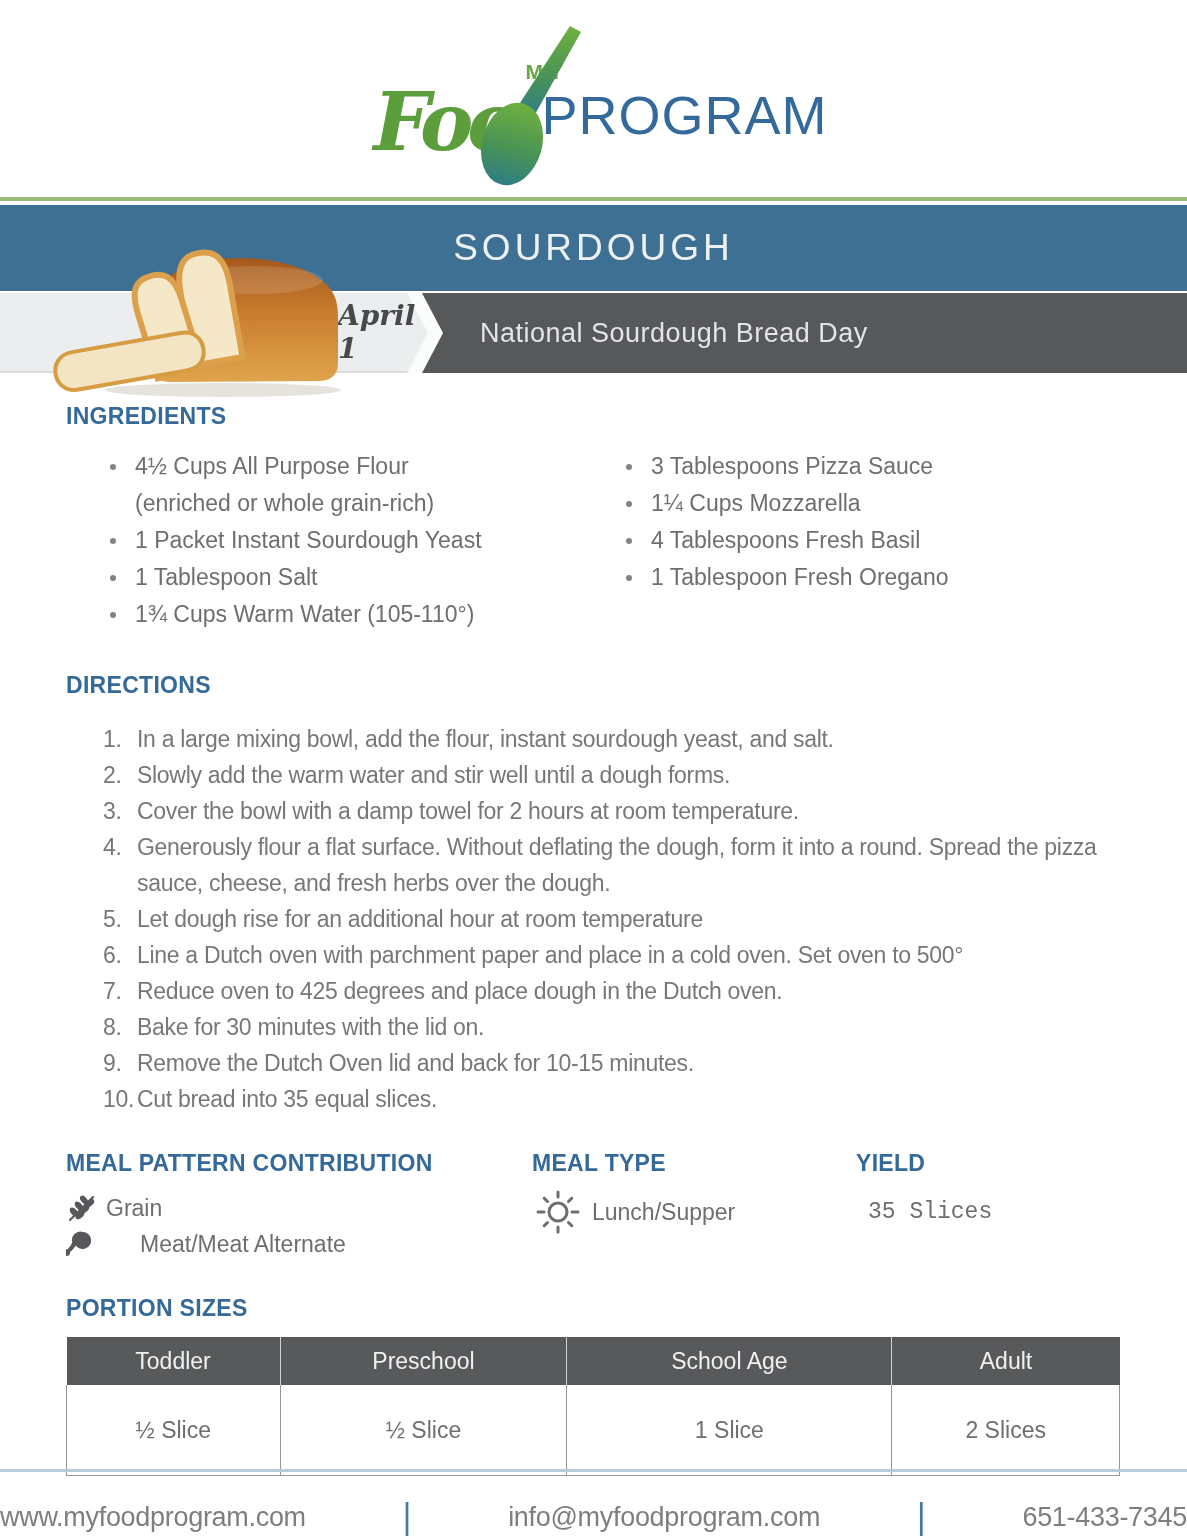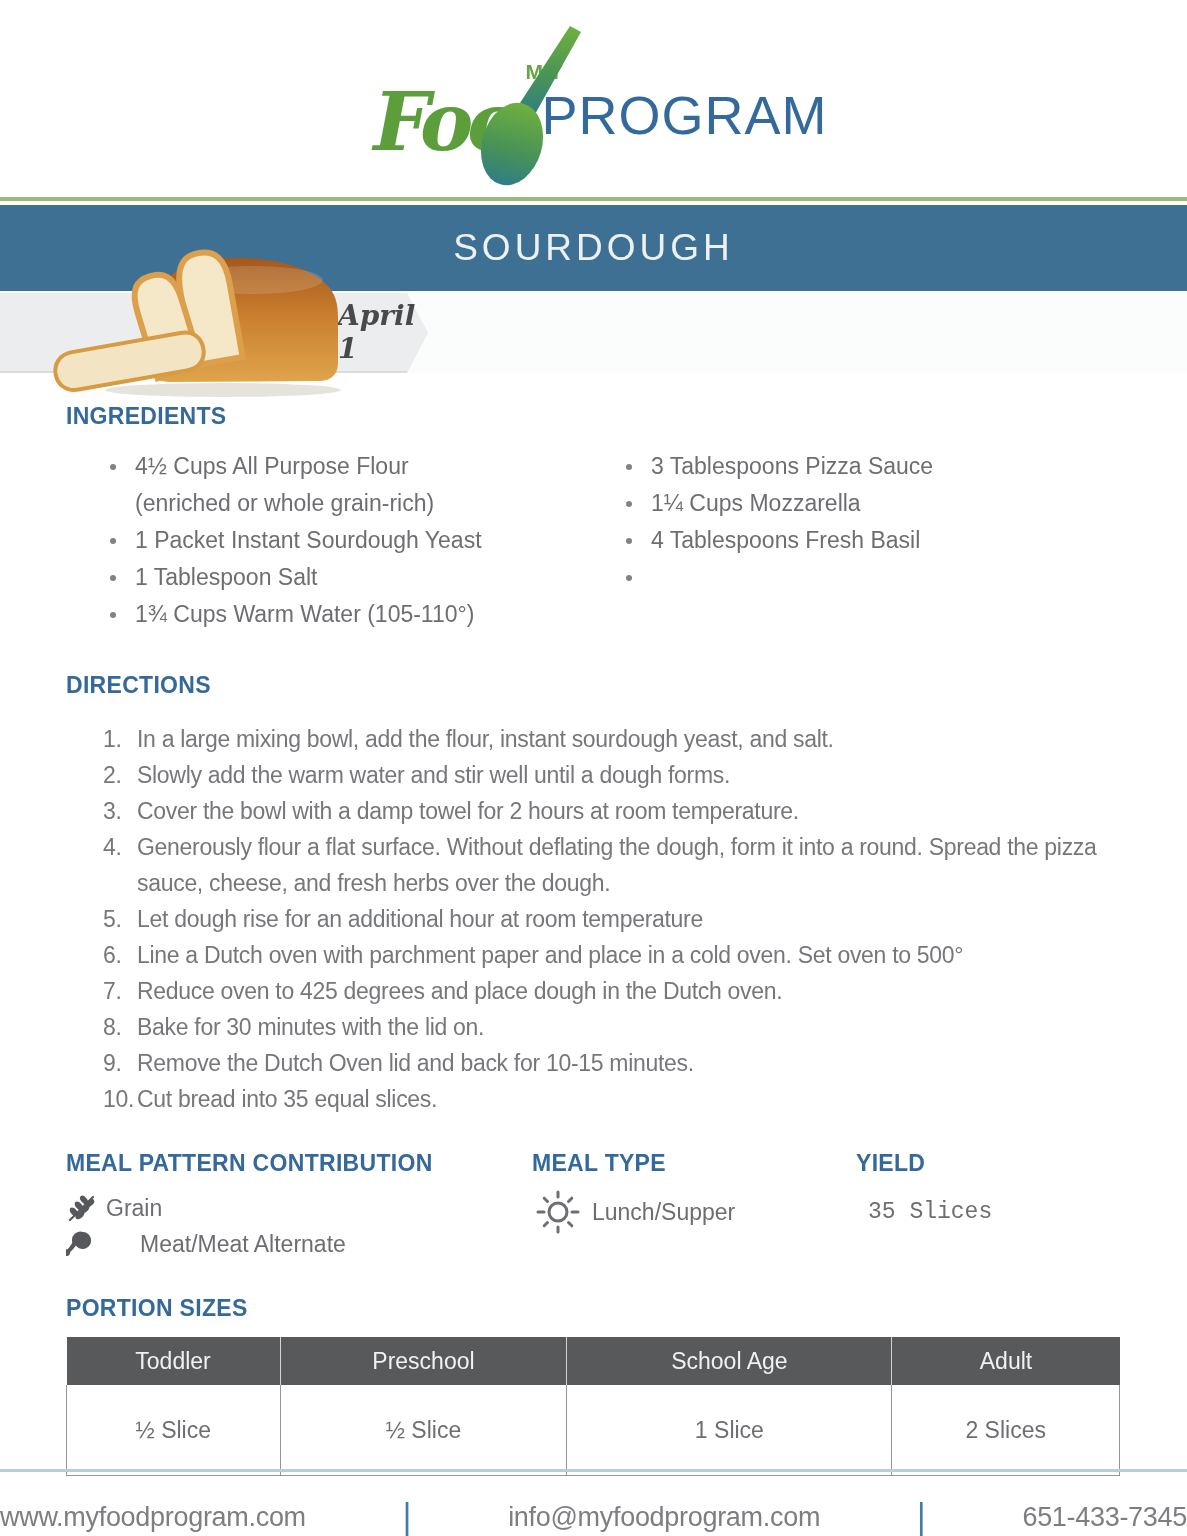--- a/index.html
+++ b/index.html
@@ -95,20 +95,23 @@
   </div>
 
   <div class="green-rule"></div>
 
   <div class="blue-banner">
     <div class="t">SOURDOUGH</div>
   </div>
 
   <div class="band-light"></div>
   <div class="band-white"></div>
+  <div class="band-dark">
+    <span class="event-name">National Sourdough Bread Day</span>
+  </div>
   <div class="event-date">April 1</div>
 
   <svg class="bread" viewBox="0 0 300 160">
     <defs>
       <linearGradient id="crustGrad" x1="0" y1="0" x2="0" y2="1">
         <stop offset="0" stop-color="#a4581b"></stop>
         <stop offset="0.45" stop-color="#c97d2e"></stop>
         <stop offset="1" stop-color="#e0a44c"></stop>
       </linearGradient>
     </defs>
@@ -156,20 +159,21 @@
     <div class="ing-item">
       <span class="ing-dot"></span>
       <span>1¼ Cups Mozzarella</span>
     </div>
     <div class="ing-item">
       <span class="ing-dot"></span>
       <span>4 Tablespoons Fresh Basil</span>
     </div>
     <div class="ing-item">
       <span class="ing-dot"></span>
+      <span>1 Tablespoon Fresh Oregano</span>
     </div>
   </div>
 
   <div class="sec-h" style="left:66px;top:672px;">DIRECTIONS</div>
 
   <div class="dir-list">
     <div class="dir-item">
       <span class="dir-num">1.</span>
       <span class="dir-text">In a large mixing bowl, add the flour, instant sourdough yeast, and salt.</span>
     </div>

